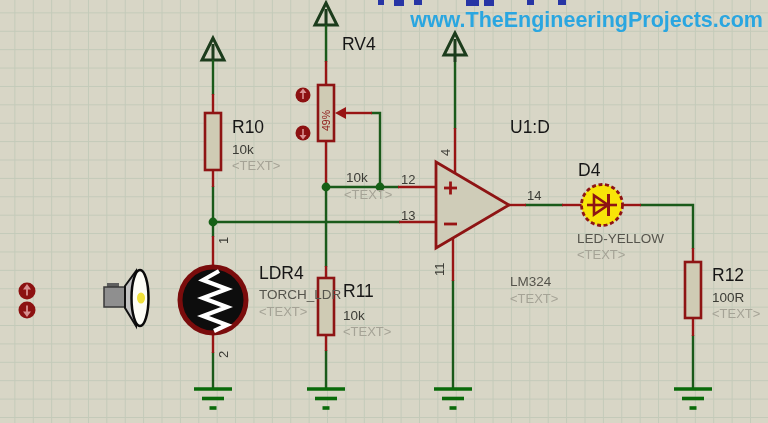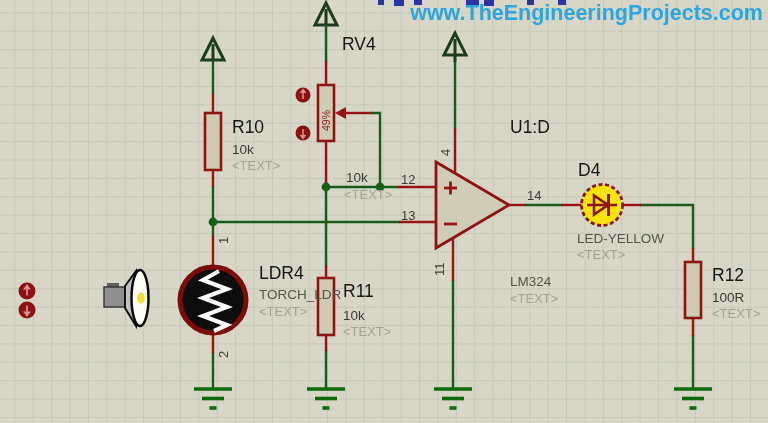--- a/index.html
+++ b/index.html
@@ -9,21 +9,21 @@
     width:768px;height:423px;
     overflow:hidden;
     background-color:#d8d6c6;
     background-image:
       linear-gradient(to right, #c3cab9 1px, transparent 1px),
       linear-gradient(to bottom, #c3cab9 1px, transparent 1px);
     background-size:18.4px 18.4px;
     background-position:-4px -6px;
   }
   .site-url{
-    position:absolute;top:1px;right:5px;
+    position:absolute;top:8px;right:5px;
     font-size:21.5px;font-weight:700;
     color:#2aa6e0;
     letter-spacing:0px;
     white-space:nowrap;
     z-index:3;
   }
   svg.schem{position:absolute;left:0;top:0;z-index:2;}
   svg text{font-family:"Liberation Sans", sans-serif;}
   .ref{font-size:17.5px;fill:#161616;}
   .val{font-size:13.5px;fill:#3c3c36;}

